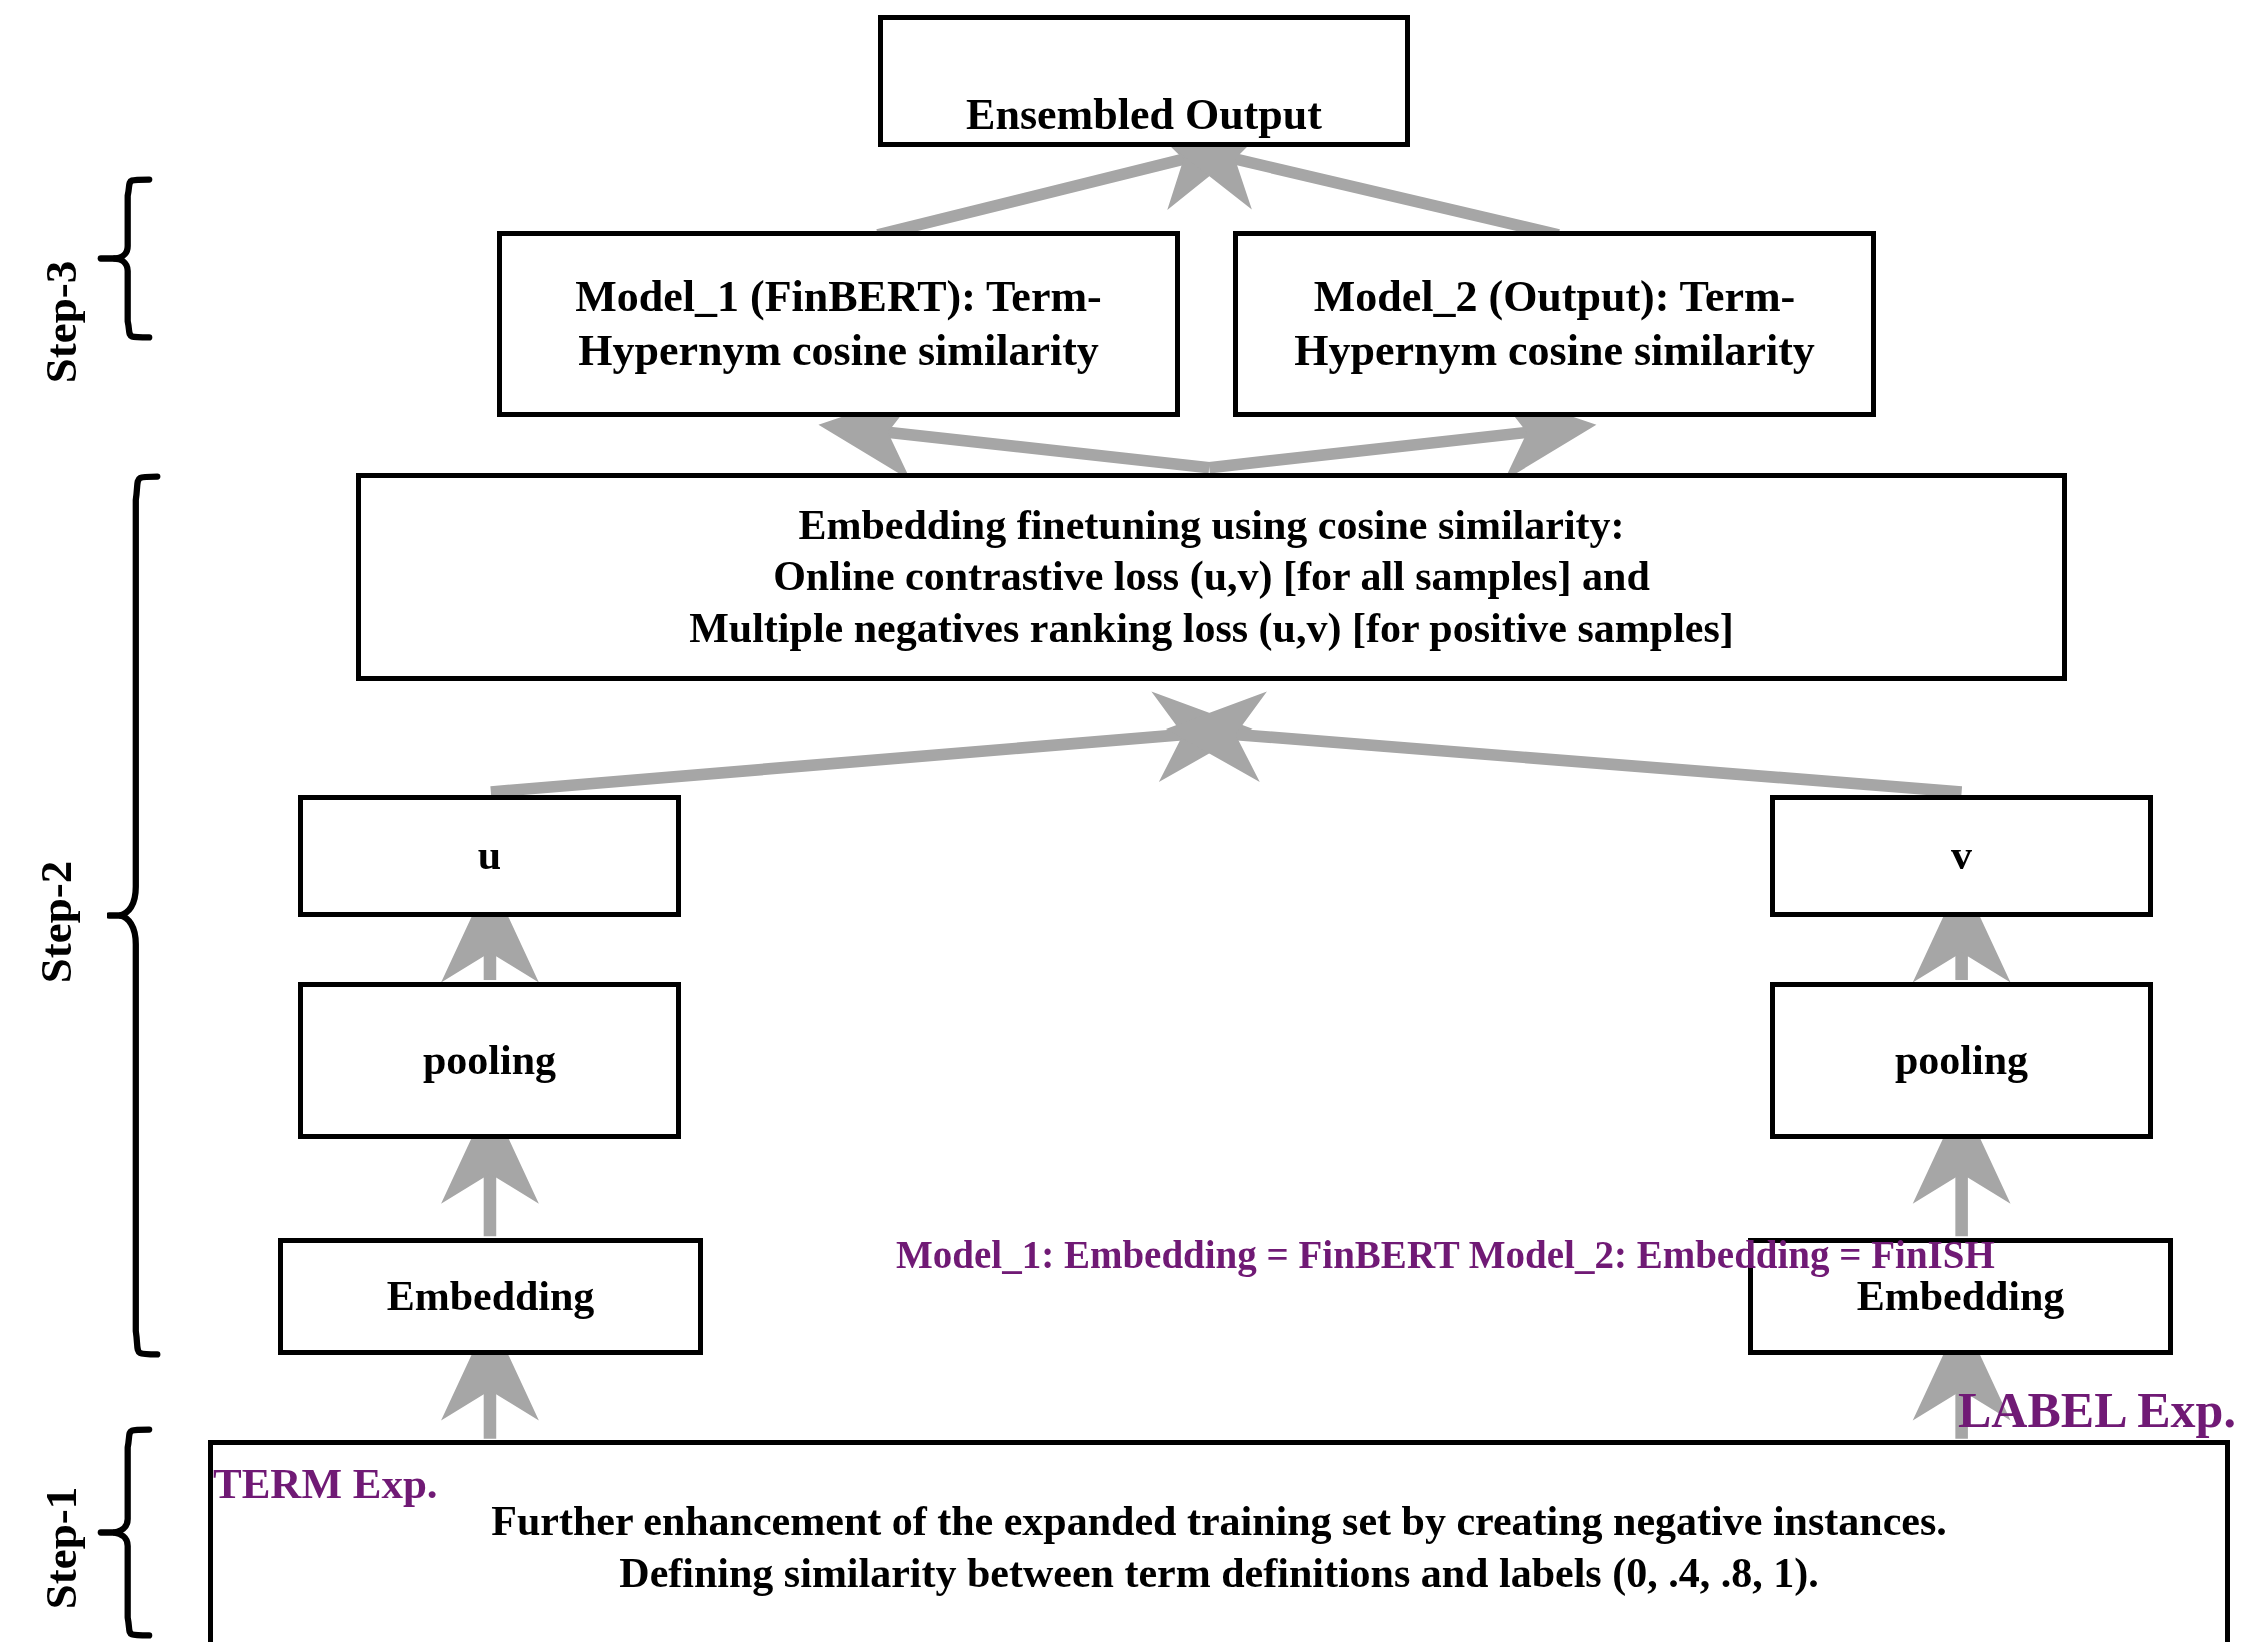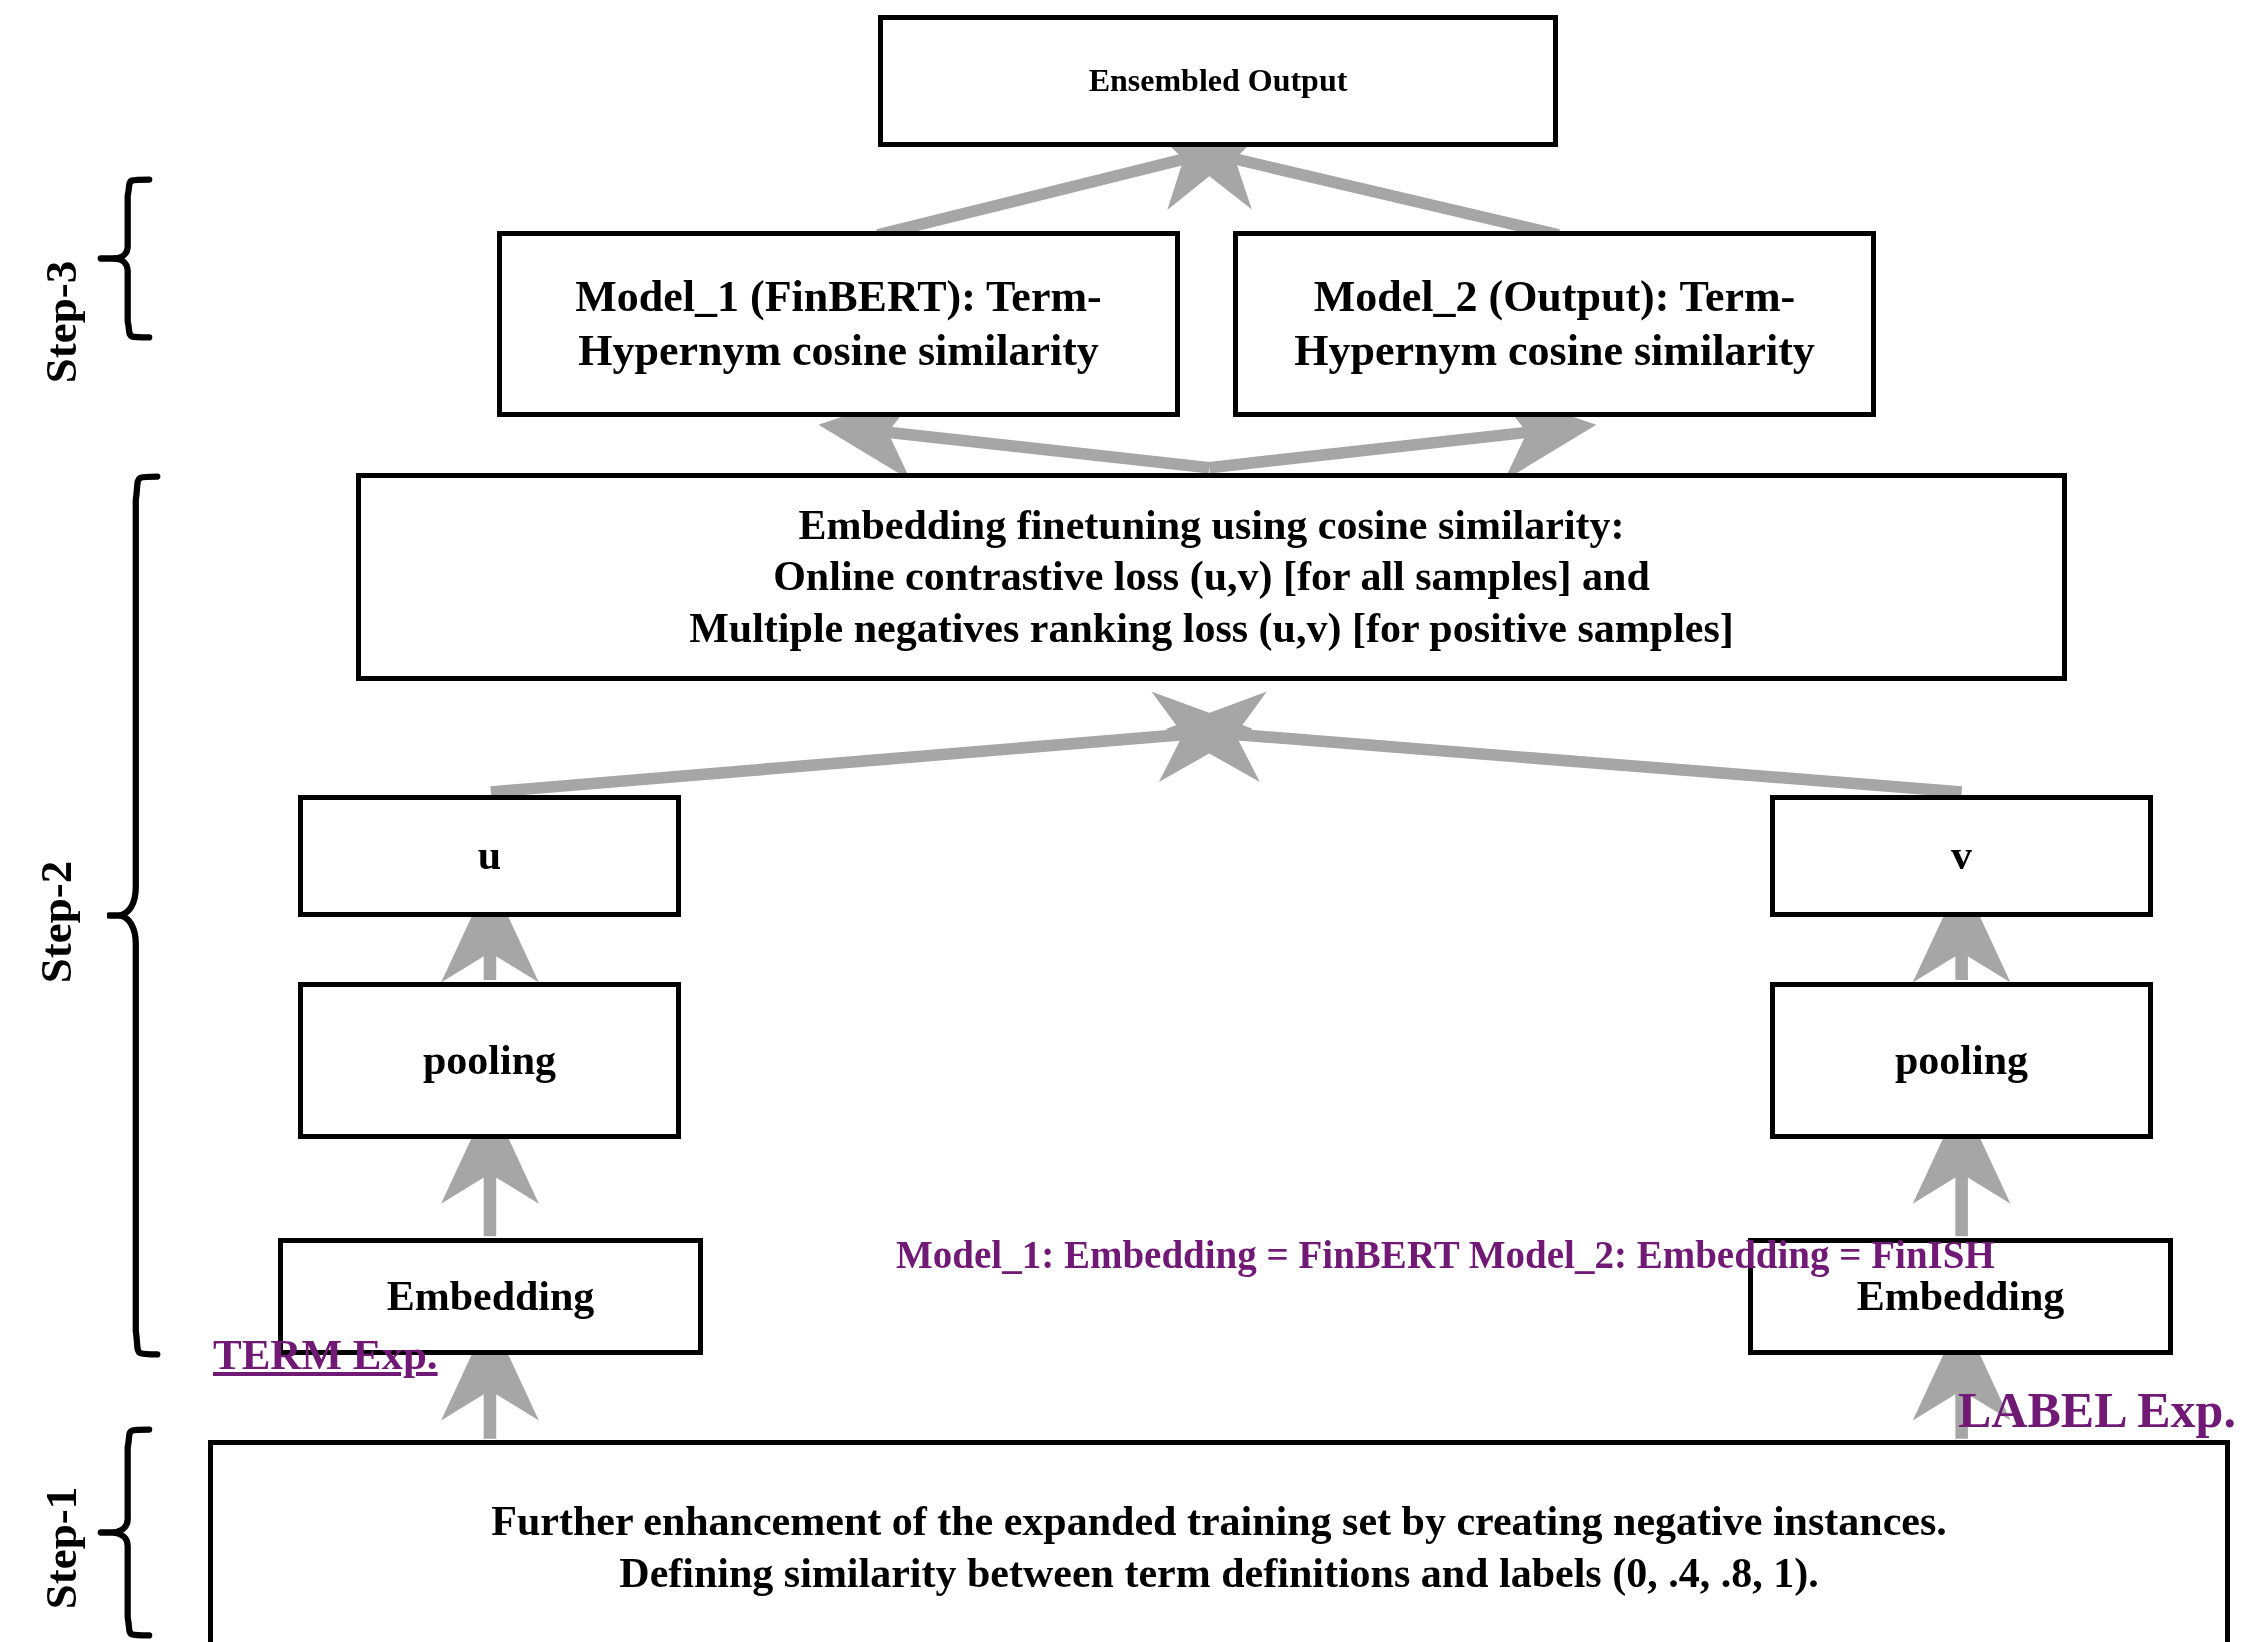--- a/index.html
+++ b/index.html
@@ -20,21 +20,21 @@
     background:#ffffff;
     display:flex;
     align-items:center;
     justify-content:center;
     text-align:center;
     font-weight:bold;
     color:#000000;
     line-height:1.22;
     z-index:5;
   }
-  #box-ensembled{left:878px;top:15px;width:680px;height:132px;font-size:32px;}
+  #box-ensembled{left:878px;top:15px;width:532px;height:132px;font-size:44px;align-items:flex-end;}
   #box-model1{left:497px;top:231px;width:683px;height:186px;font-size:44px;padding:0 12.5px;}
   #box-model2{left:1233px;top:231px;width:643px;height:186px;font-size:44px;padding:0 12.5px;}
   #box-finetune{left:356px;top:473px;width:1711px;height:208px;font-size:42px;padding:0 6px;}
   #box-u{left:298px;top:795px;width:383px;height:122px;font-size:42px;}
   #box-v{left:1770px;top:795px;width:383px;height:122px;font-size:42px;}
   #box-pool-left{left:298px;top:982px;width:383px;height:157px;font-size:42px;}
   #box-pool-right{left:1770px;top:982px;width:383px;height:157px;font-size:42px;}
   #box-emb-left{left:278px;top:1238px;width:425px;height:117px;font-size:42px;}
   #box-emb-right{left:1748px;top:1238px;width:425px;height:117px;font-size:42px;}
   #box-step1{left:208px;top:1440px;width:2022px;height:215px;font-size:42px;padding:0 21.5px;}
@@ -46,21 +46,21 @@
     position:absolute;
     font-weight:bold;
     color:#701a75;
     font-size:39px;
     line-height:1.32;
     text-align:center;
     white-space:nowrap;
     z-index:6;
   }
   #txt-modelmap{left:896px;top:1229px;width:627px;}
-  #lbl-term{left:213px;top:1327px;font-size:43px;text-align:left;z-index:7;text-decoration:underline;}
+  #lbl-term{left:213px;top:1456px;font-size:43px;text-align:left;z-index:7;}
   #lbl-label{left:1958px;top:1377px;font-size:50px;text-align:left;z-index:7;}
 
   
   .steplabel{
     position:absolute;
     font-weight:bold;
     font-size:45px;
     color:#000000;
     transform:rotate(-90deg);
     transform-origin:center center;

